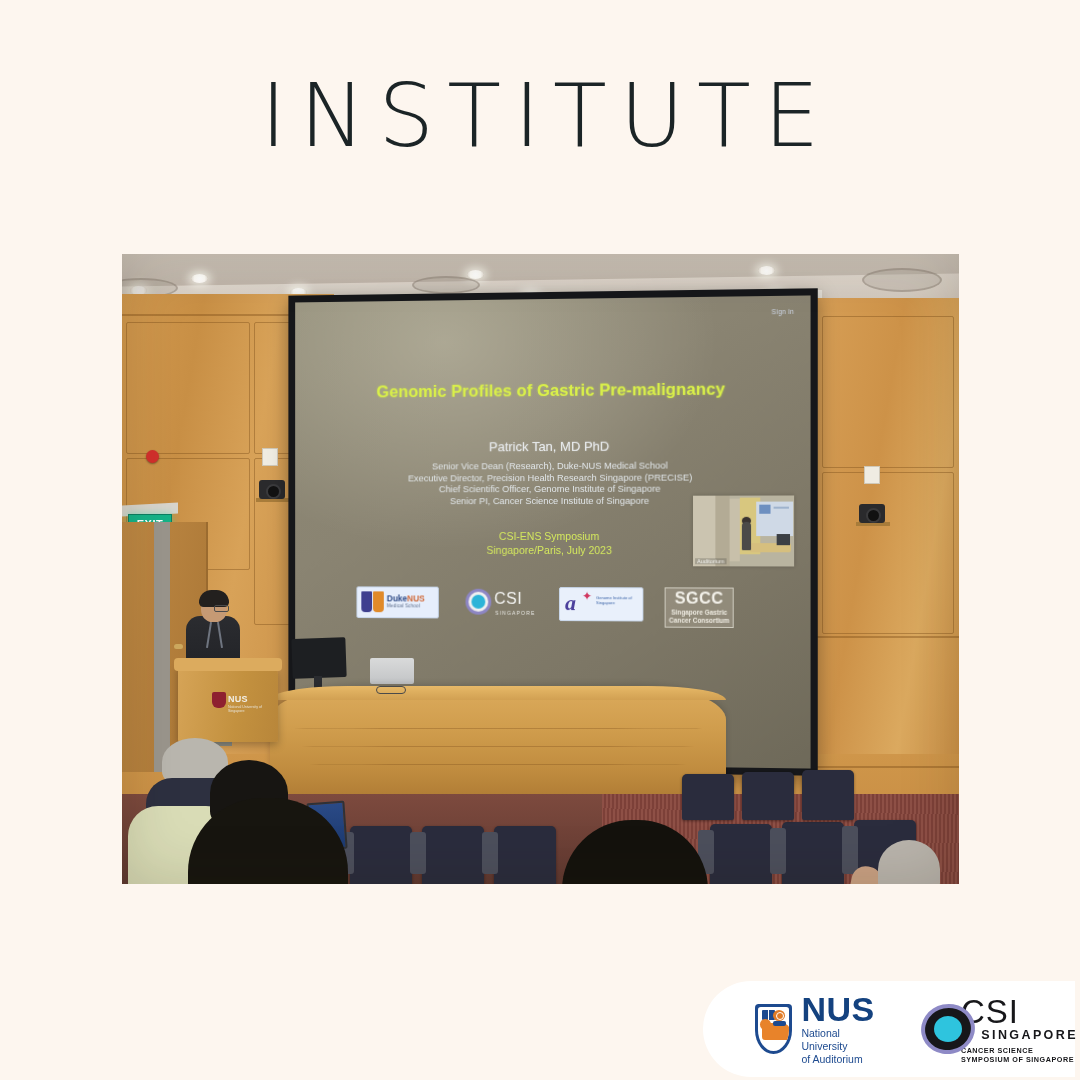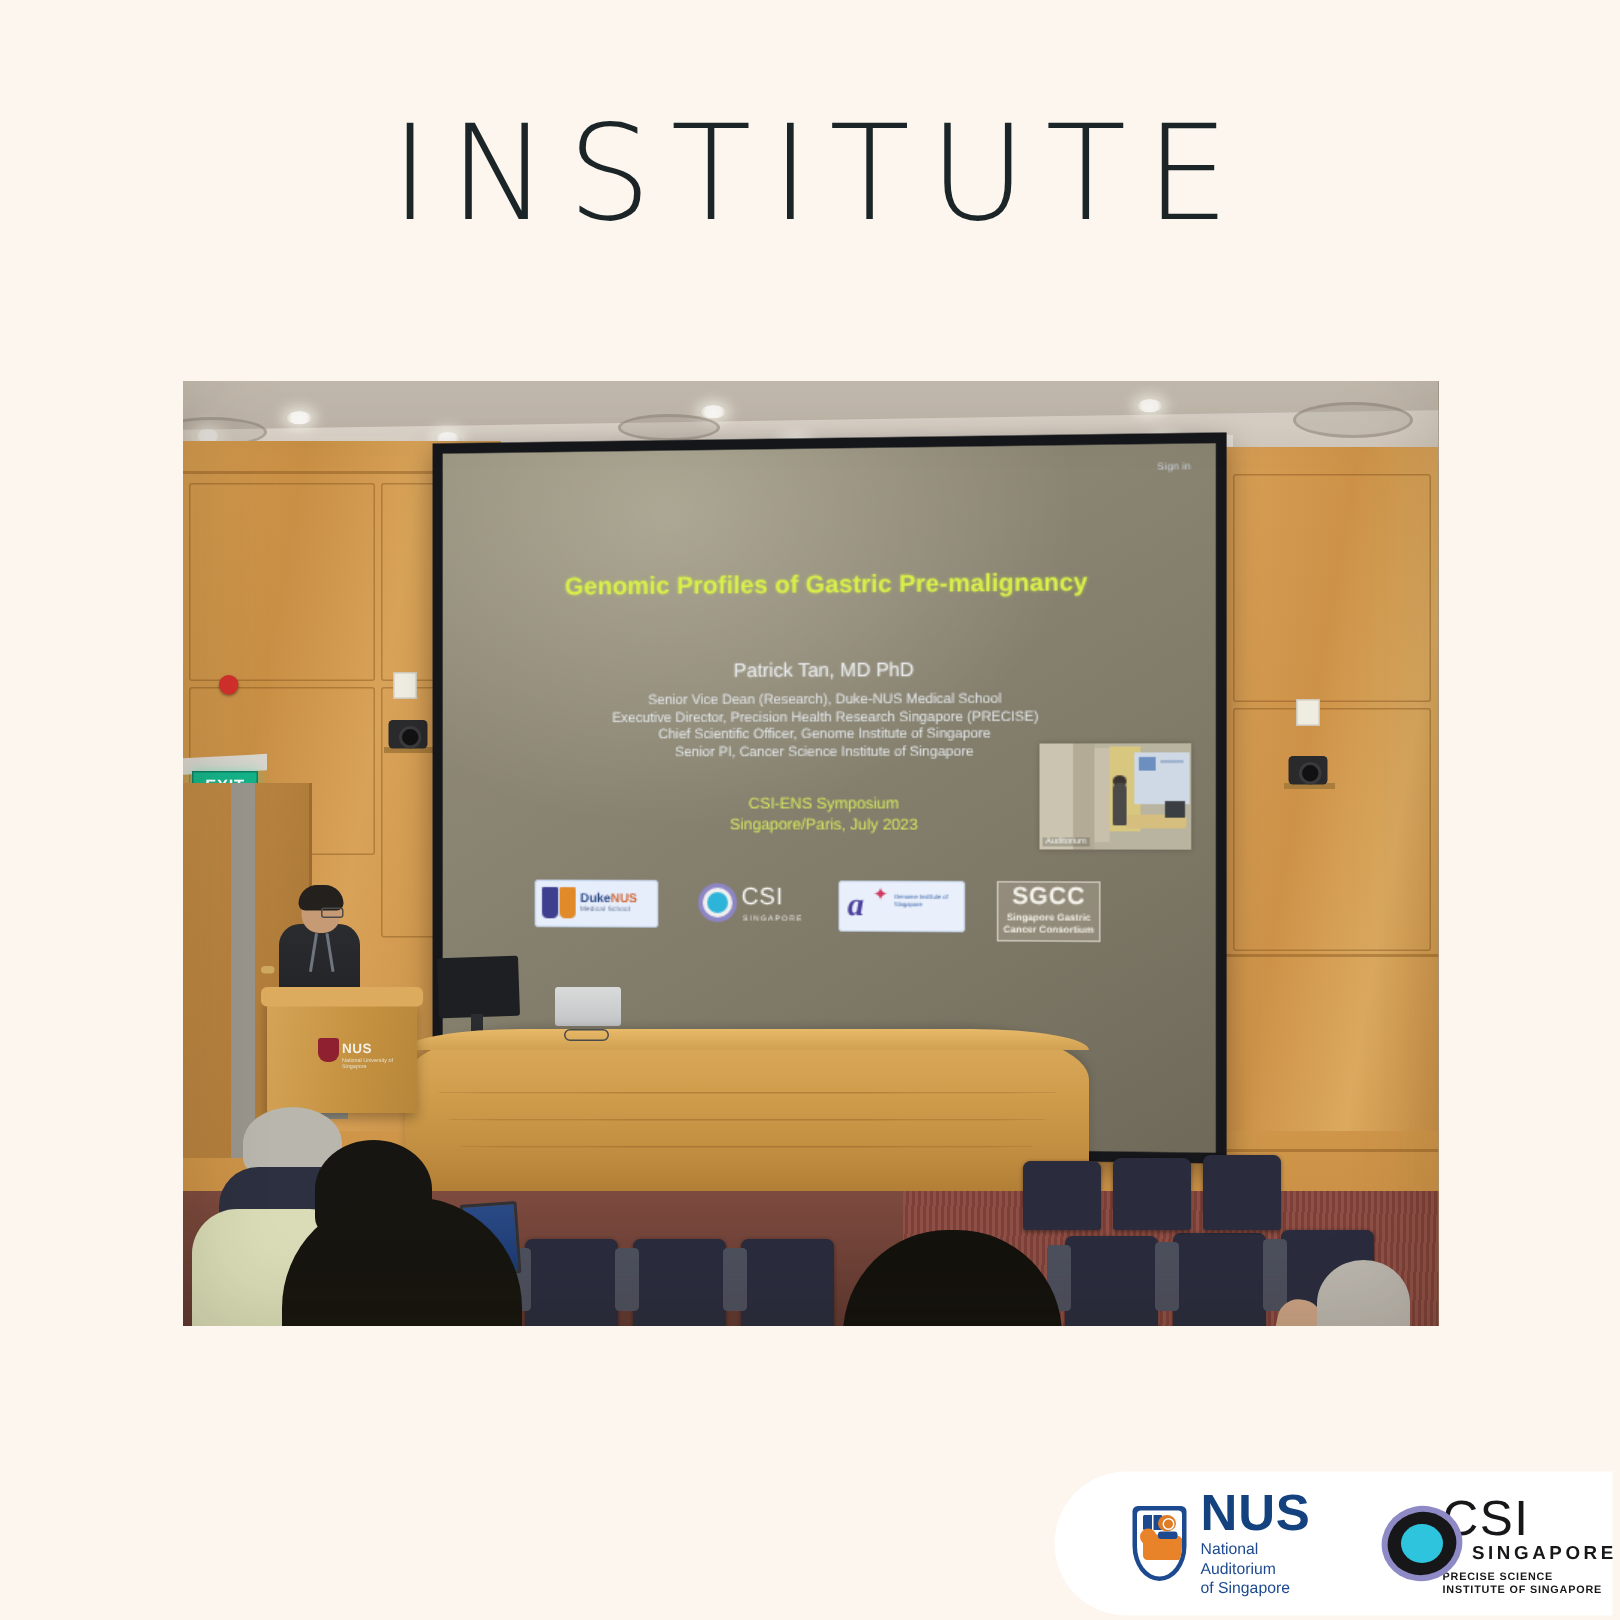--- a/index.html
+++ b/index.html
@@ -499,32 +499,32 @@
     <div class="shield">
       <div class="shield-in">
         <div class="sh-book"></div>
         <div class="sh-rings"></div>
         <div class="sh-lion"></div>
         <div class="sh-scroll"></div>
       </div>
     </div>
     <div class="nus-word">
       <div class="nus-big">NUS</div>
-      <div class="nus-small">National Auditorium</div>
-      <div class="nus-small">of Singapore</div>
+      <div class="nus-small">National University</div>
+      <div class="nus-small">of Auditorium</div>
     </div>
   </div>
 
   <div class="divider"></div>
 
   <div class="csi-logo">
     <div class="csi-mark">
       <div class="csi-o1"></div>
       <div class="csi-o2"></div>
       <div class="csi-o3"></div>
     </div>
     <div class="csi-words">
       <div class="csi-big">CSI</div>
       <div class="csi-mid">SINGAPORE</div>
-      <div class="csi-tiny">PRECISE SCIENCE INSTITUTE OF SINGAPORE</div>
+      <div class="csi-tiny">CANCER SCIENCE SYMPOSIUM OF SINGAPORE</div>
     </div>
   </div>
 </div>
 
 </body></html>

